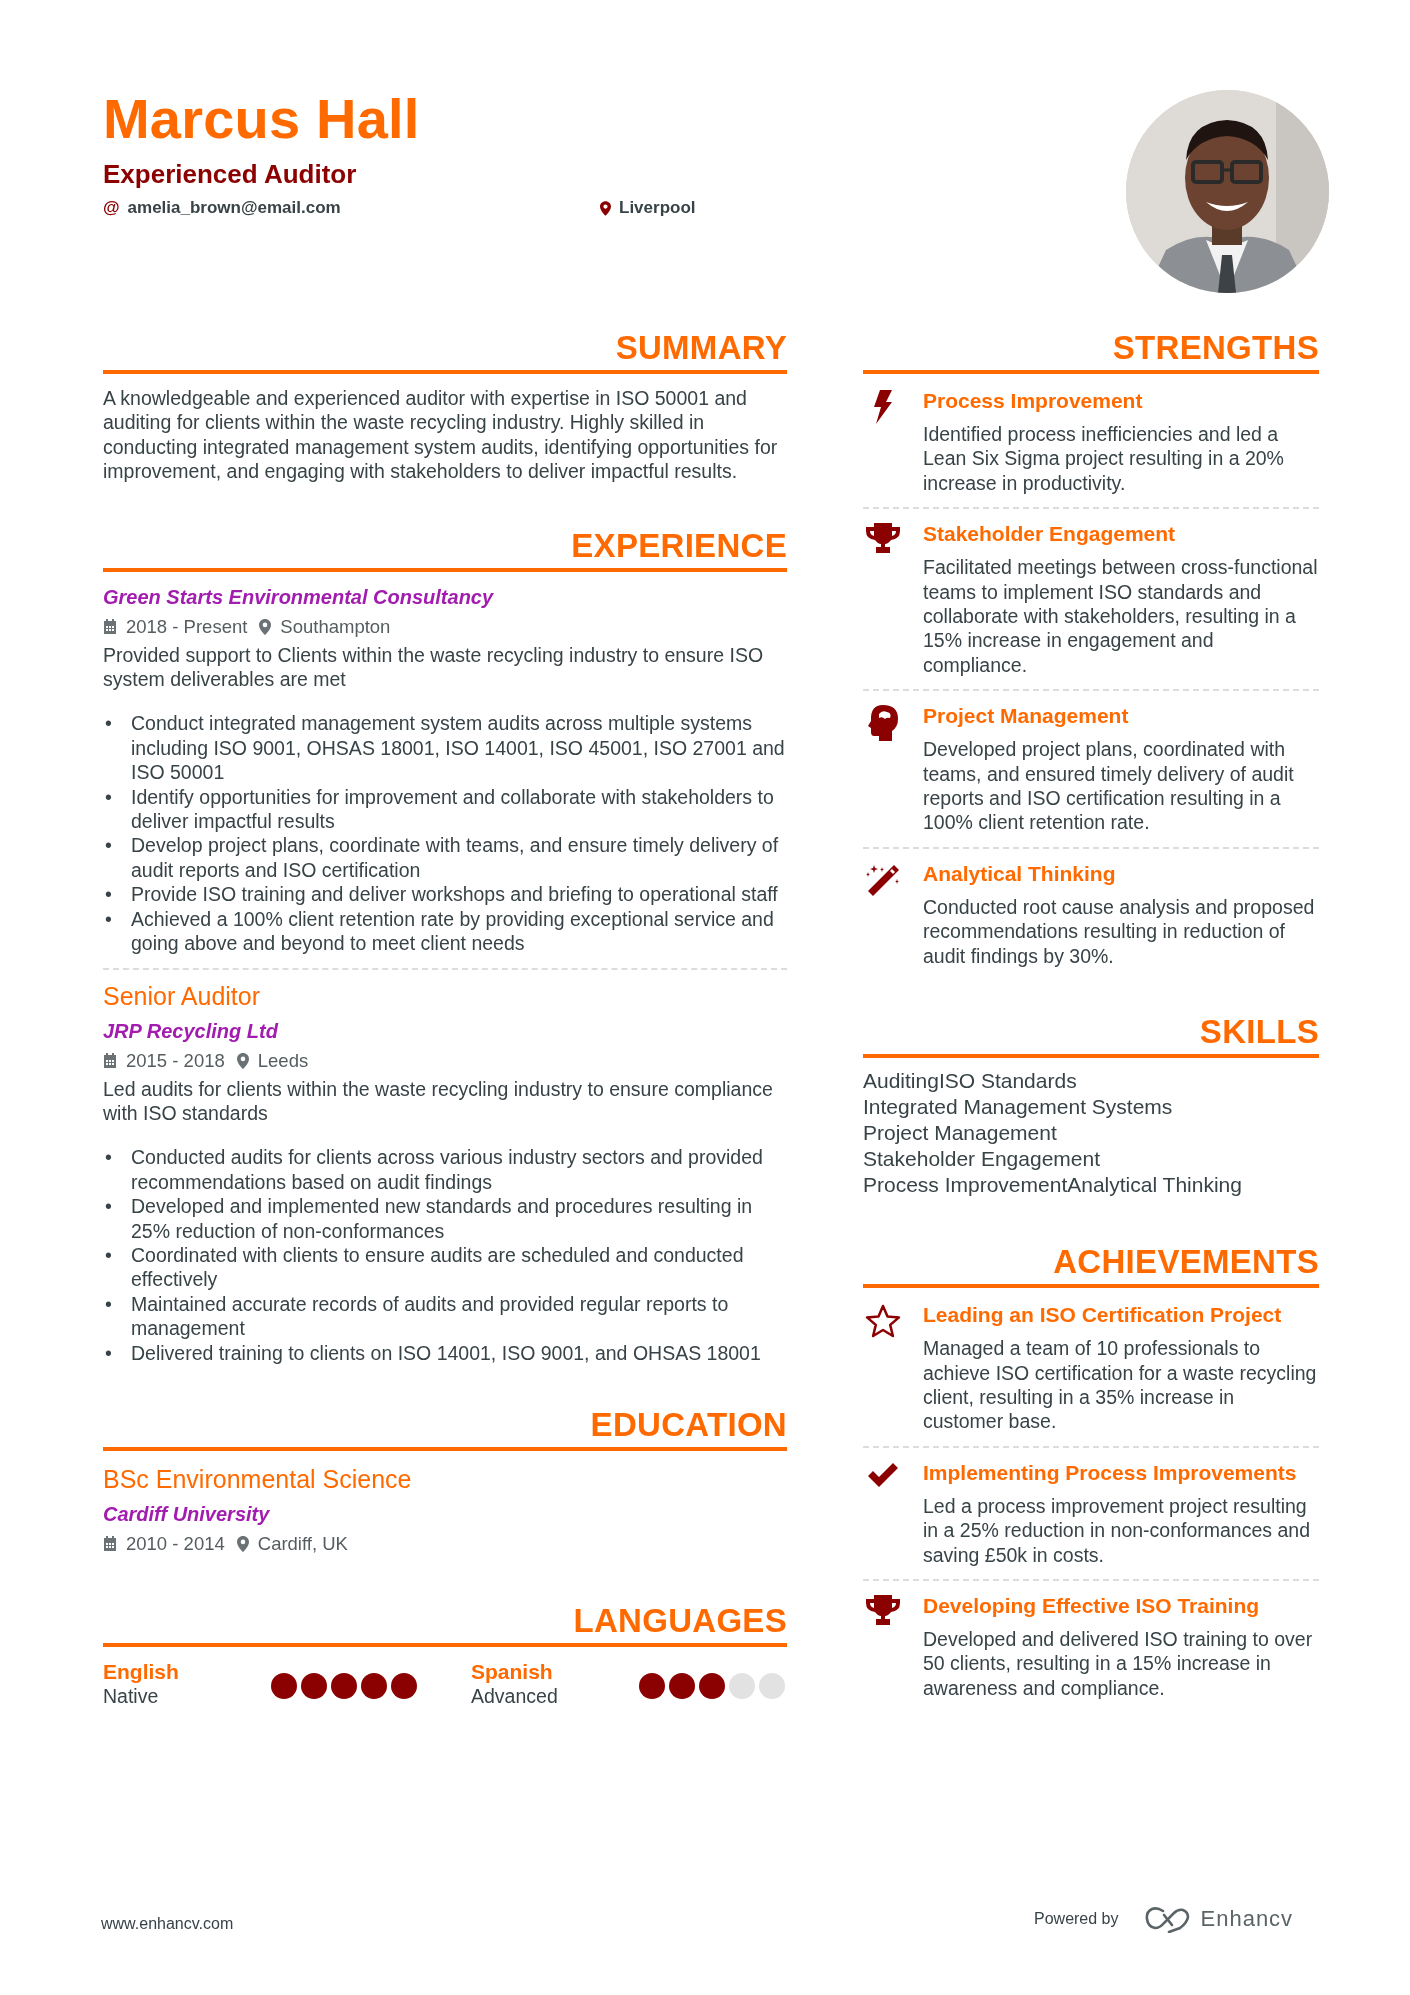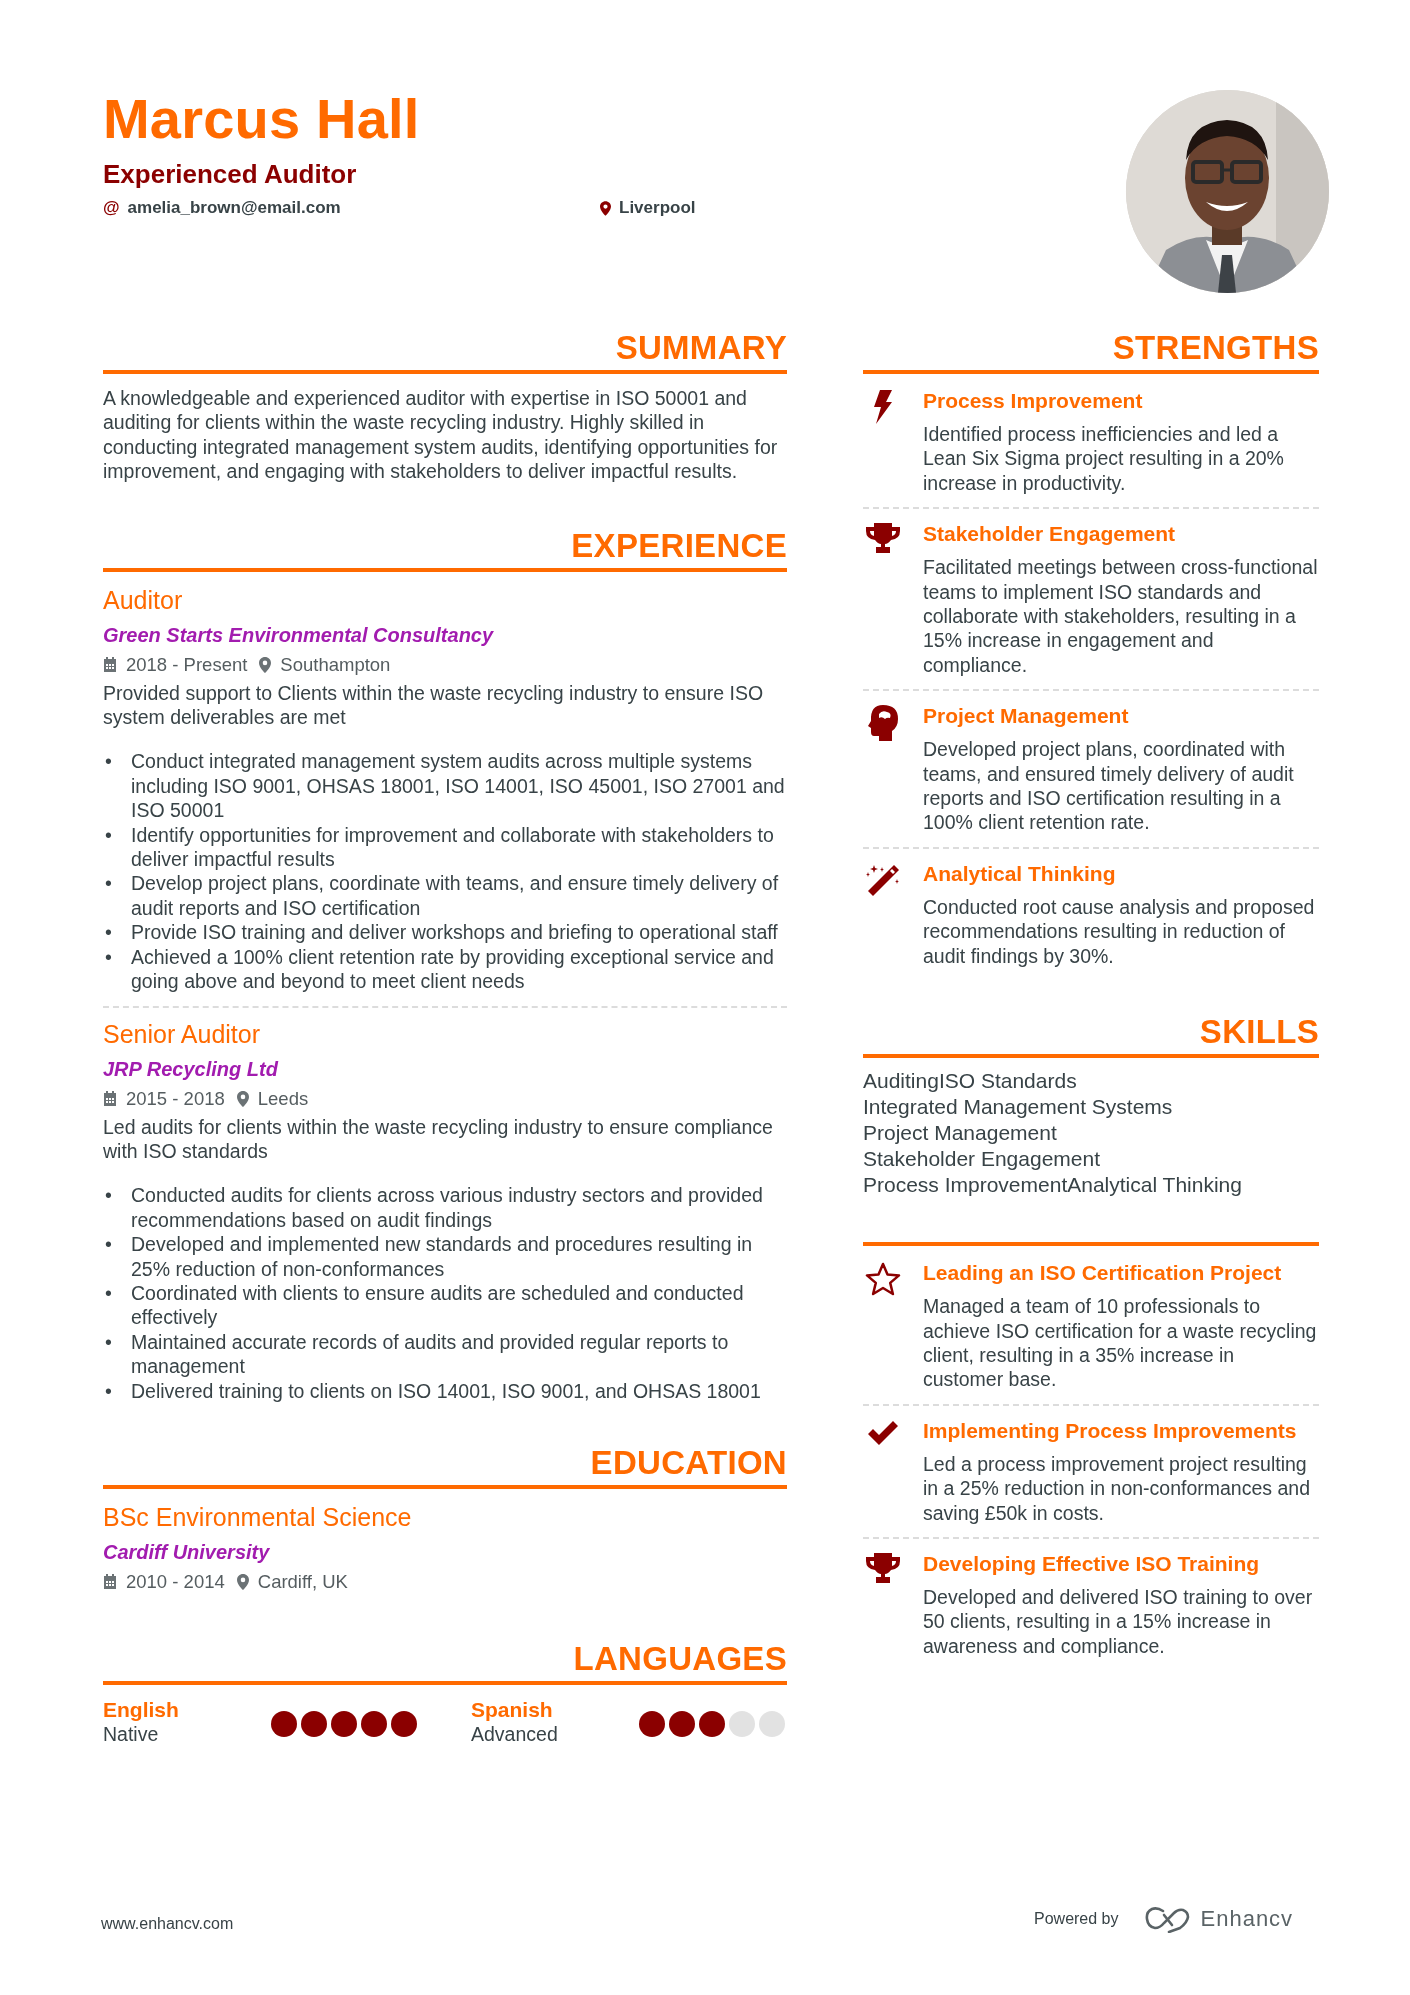--- a/index.html
+++ b/index.html
@@ -110,21 +110,20 @@
     <div class="section-title">SUMMARY</div>
     <div class="section-rule"></div>
     <div class="para">A knowledgeable and experienced auditor with expertise in ISO 50001 and auditing for clients within the waste recycling industry. Highly skilled in conducting integrated management system audits, identifying opportunities for improvement, and engaging with stakeholders to deliver impactful results.</div>
   </div>
 
   <div class="section" style="margin-top:42px">
     <div class="section-title">EXPERIENCE</div>
     <div class="section-rule"></div>
 
     <div>
-      <div class="job-title" style="margin-top:0">Auditor</div>
       <div class="company">Green Starts Environmental Consultancy</div>
       <div class="meta">
         <span>
           <svg width="14" height="16" viewBox="0 0 14 16">
               <path d="M1 4h12v11H1z M1 2h12v2H1z M3 0h2v3H3z M9 0h2v3H9z"></path>
               <path d="M3 7h2v2H3zM6 7h2v2H6zM9 7h2v2H9zM3 10h2v2H3zM6 10h2v2H6zM9 10h2v2H9z" fill="#fff"></path>
             </svg>
           <span>2018 - Present</span>
         </span>
         <span>
@@ -286,20 +285,21 @@
     <div class="skills">
       <div>AuditingISO Standards</div>
       <div>Integrated Management Systems</div>
       <div>Project Management</div>
       <div>Stakeholder Engagement</div>
       <div>Process ImprovementAnalytical Thinking</div>
     </div>
   </div>
 
   <div class="section" style="margin-top:44px">
+    <div class="section-title">ACHIEVEMENTS</div>
     <div class="section-rule"></div>
 
     <div class="item">
       <div class="item-icon">
         <svg width="36" height="34" viewBox="0 0 36 34">
             <path d="M18 2 L22.5 12.5 L34 13.4 L25.2 20.9 L27.9 32 L18 26 L8.1 32 L10.8 20.9 L2 13.4 L13.5 12.5 Z" fill="none" stroke="#8b0000" stroke-width="2.5" stroke-linejoin="round"></path>
           </svg>
       </div>
       <div class="item-title">Leading an ISO Certification Project</div>
       <div class="item-desc">Managed a team of 10 professionals to achieve ISO certification for a waste recycling client, resulting in a 35% increase in customer base.</div>

